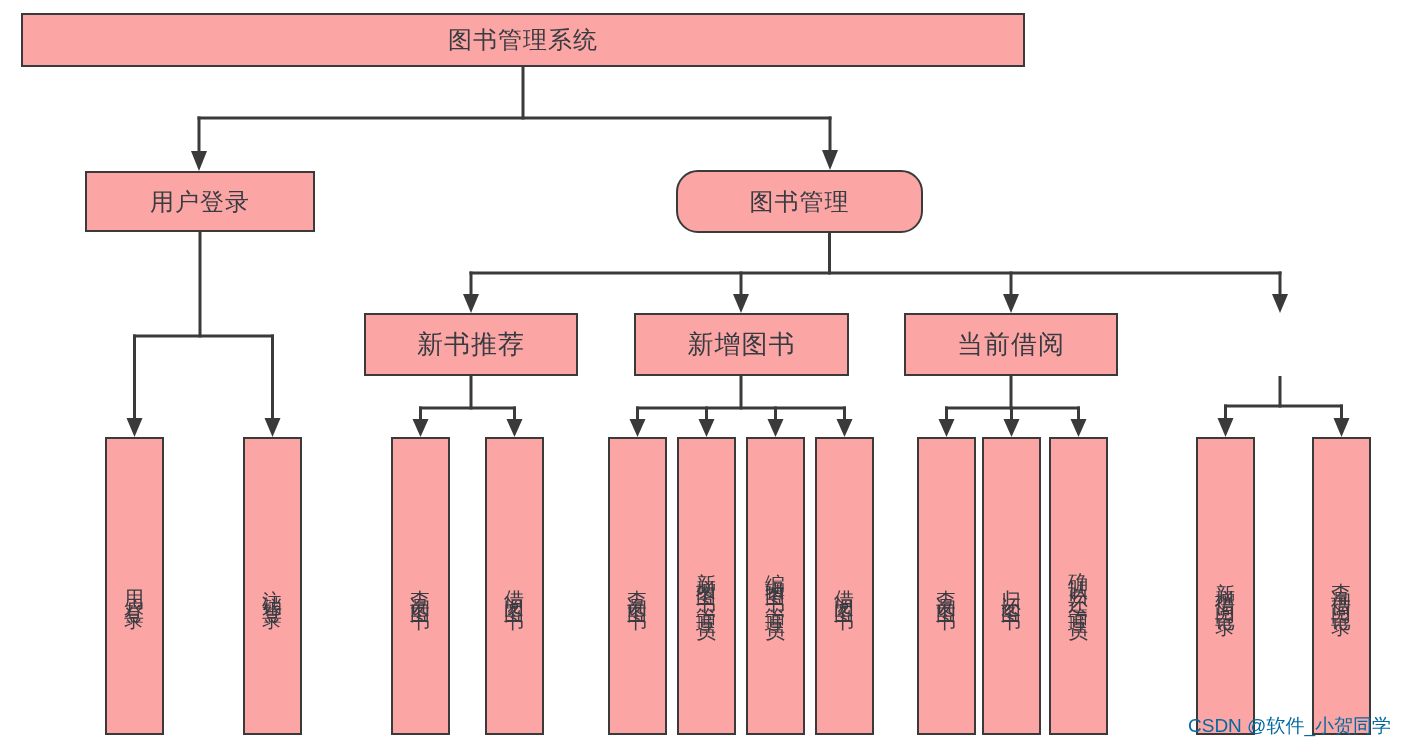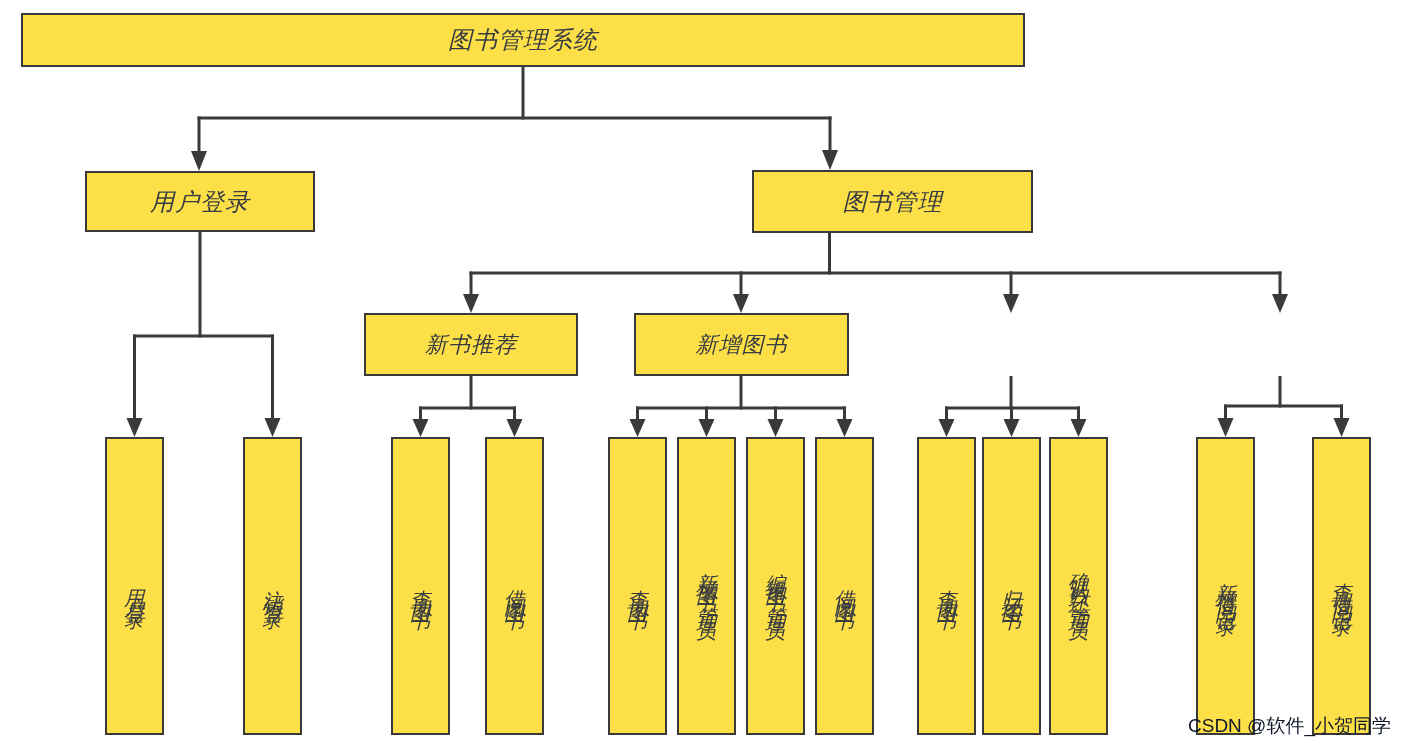--- a/index.html
+++ b/index.html
@@ -15,42 +15,41 @@
     position: absolute;
     left: 0; top: 0;
     width: 1405px; height: 747px;
   }
   .connectors line { stroke: #3a3a3a; stroke-width: 3; }
   .connectors polygon { fill: #3a3a3a; stroke: none; }
   .node {
     position: absolute;
     box-sizing: border-box;
     border: 2px solid #3a3a3a;
-    background: #fde047;
+    background: #fca5a5;
     color: #383c42;
     display: flex;
     align-items: center;
     justify-content: center;
     text-align: center;
-    font-style: italic;
   }
   .root-node   { font-size: 24px; letter-spacing: 1px; }
   .lvl1-node   { font-size: 24px; letter-spacing: 1px; }
-  .lvl2-node   { font-size: 22px; letter-spacing: 1px; }
+  .lvl2-node   { font-size: 26px; letter-spacing: 1px; }
   .leaf-node {
     writing-mode: vertical-rl;
     text-orientation: mixed;
     font-size: 20px;
     letter-spacing: 7px;
     line-height: 1;
     padding-top: 4px;
   }
   .watermark {
     position: absolute;
-    color: #0f172a;
+    color: #0369a1;
     font-size: 19px;
     white-space: nowrap;
   }
 </style>
 </head>
 <body>
 
 <div class="canvas">
 
   <svg class="connectors" viewBox="0 0 1405 747" xmlns="http://www.w3.org/2000/svg">
@@ -125,24 +124,25 @@
       <line x1="1225.5" y1="404.5" x2="1225.5" y2="420"></line>
       <polygon points="1217.5,418 1233.5,418 1225.5,437"></polygon>
       <line x1="1341.5" y1="404.5" x2="1341.5" y2="420"></line>
       <polygon points="1333.5,418 1349.5,418 1341.5,437"></polygon>
     </g>
   </svg>
 
   <div class="node root-node" style="left:21px; top:13px; width:1004px; height:54px;">图书管理系统</div>
 
   <div class="node lvl1-node" style="left:85px; top:171px; width:230px; height:61px;">用户登录</div>
-  <div class="node lvl1-node" style="left:752px; top:170px; width:281px; height:63px;">图书管理</div>
+  <div class="node lvl1-node" style="left:676px; top:170px; width:247px; height:63px;border-radius:22px;">图书管理</div>
 
   <div class="node lvl2-node" style="left:364px; top:313px; width:214px; height:63px;">新书推荐</div>
   <div class="node lvl2-node" style="left:634px; top:313px; width:215px; height:63px;">新增图书</div>
+  <div class="node lvl2-node" style="left:904px; top:313px; width:214px; height:63px;">当前借阅</div>
 
   <div class="node leaf-node" style="left:105px; top:437px; width:59px; height:298px;">用户登录</div>
   <div class="node leaf-node" style="left:243px; top:437px; width:59px; height:298px;">注销登录</div>
 
   <div class="node leaf-node" style="left:391px; top:437px; width:59px; height:298px;">查询图书</div>
   <div class="node leaf-node" style="left:485px; top:437px; width:59px; height:298px;">借阅图书</div>
 
   <div class="node leaf-node" style="left:608px; top:437px; width:59px; height:298px;">查询图书</div>
   <div class="node leaf-node" style="left:677px; top:437px; width:59px; height:298px;">新增图书（管理员）</div>
   <div class="node leaf-node" style="left:746px; top:437px; width:59px; height:298px;">编辑图书（管理员）</div>

